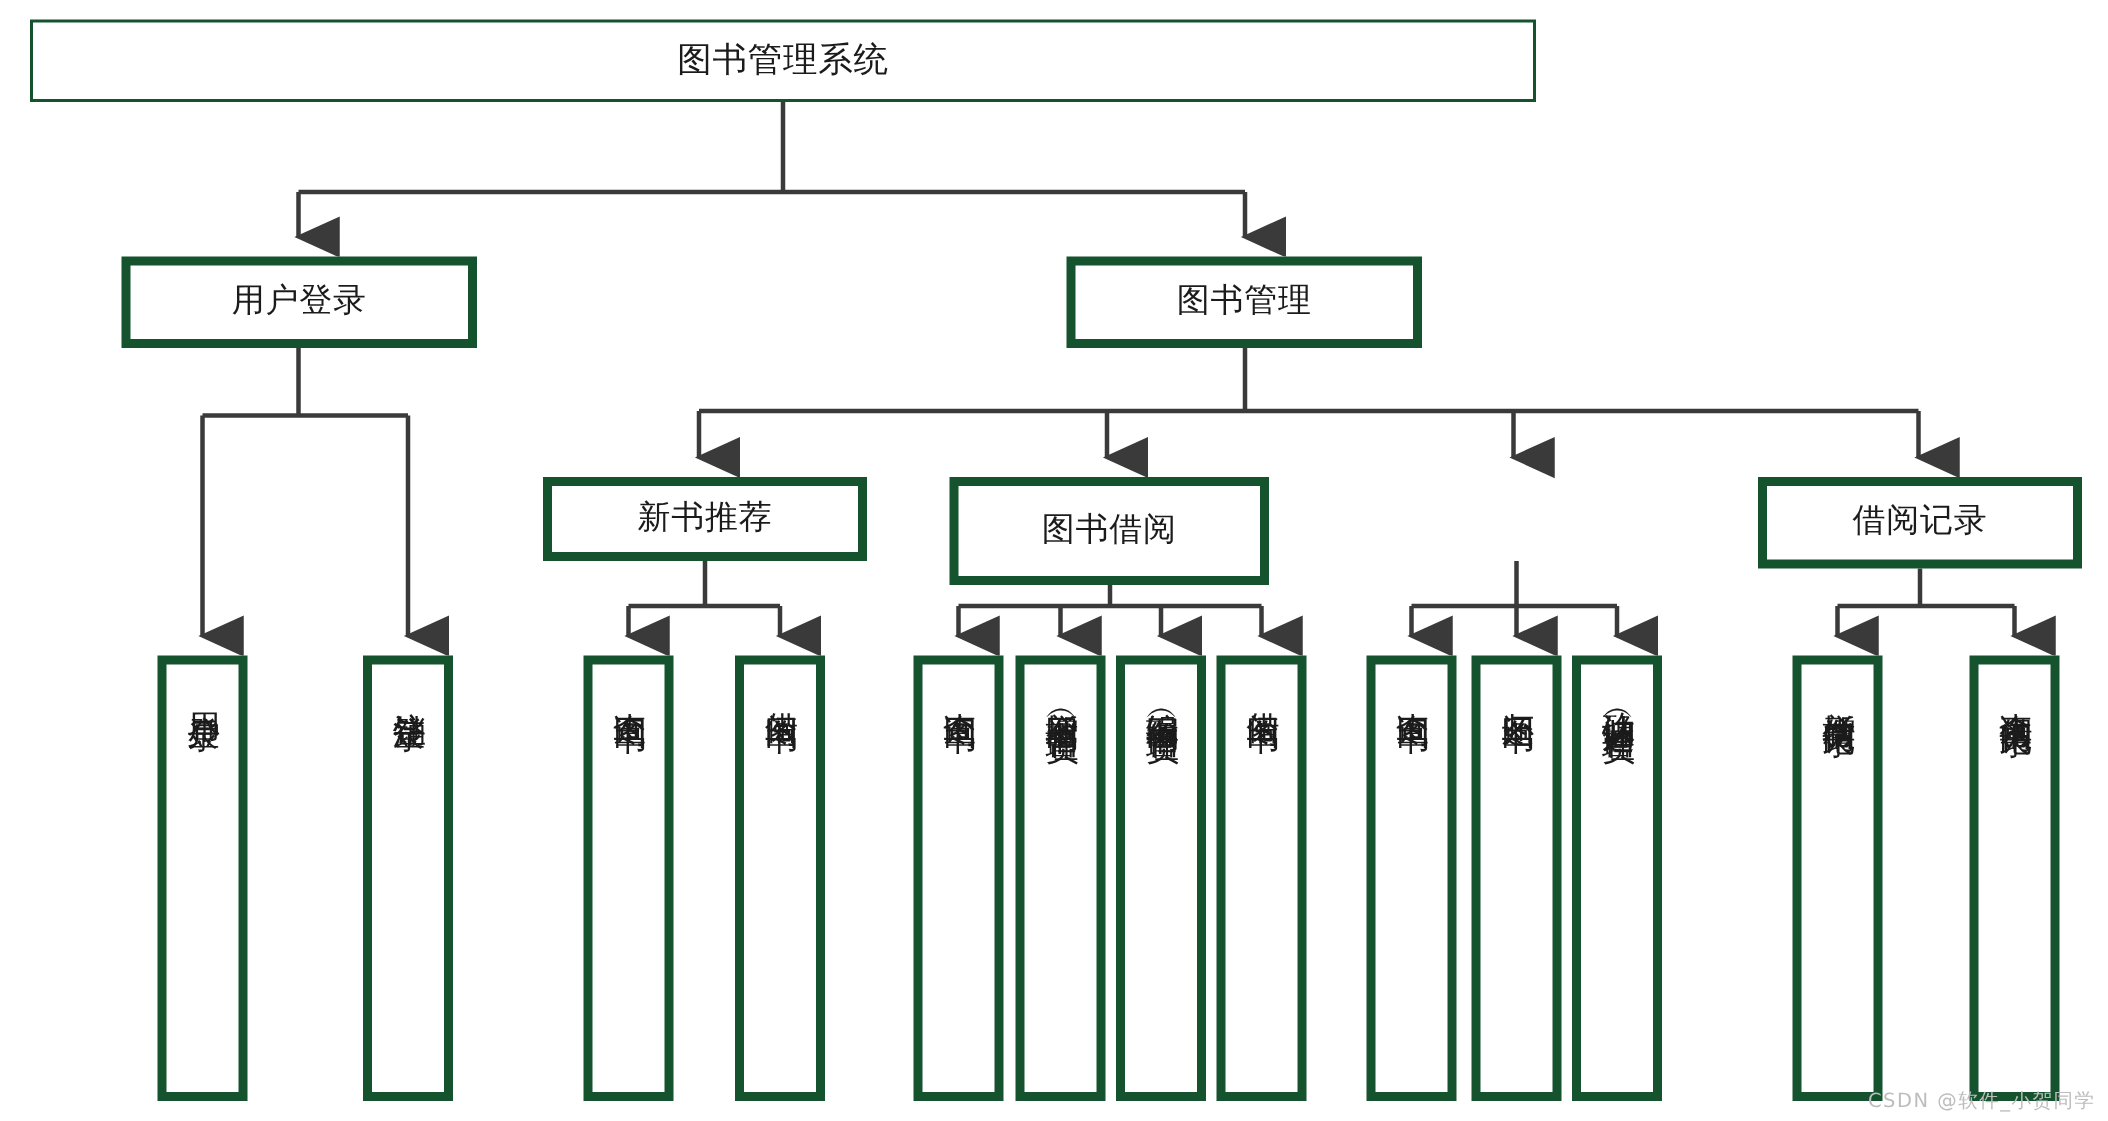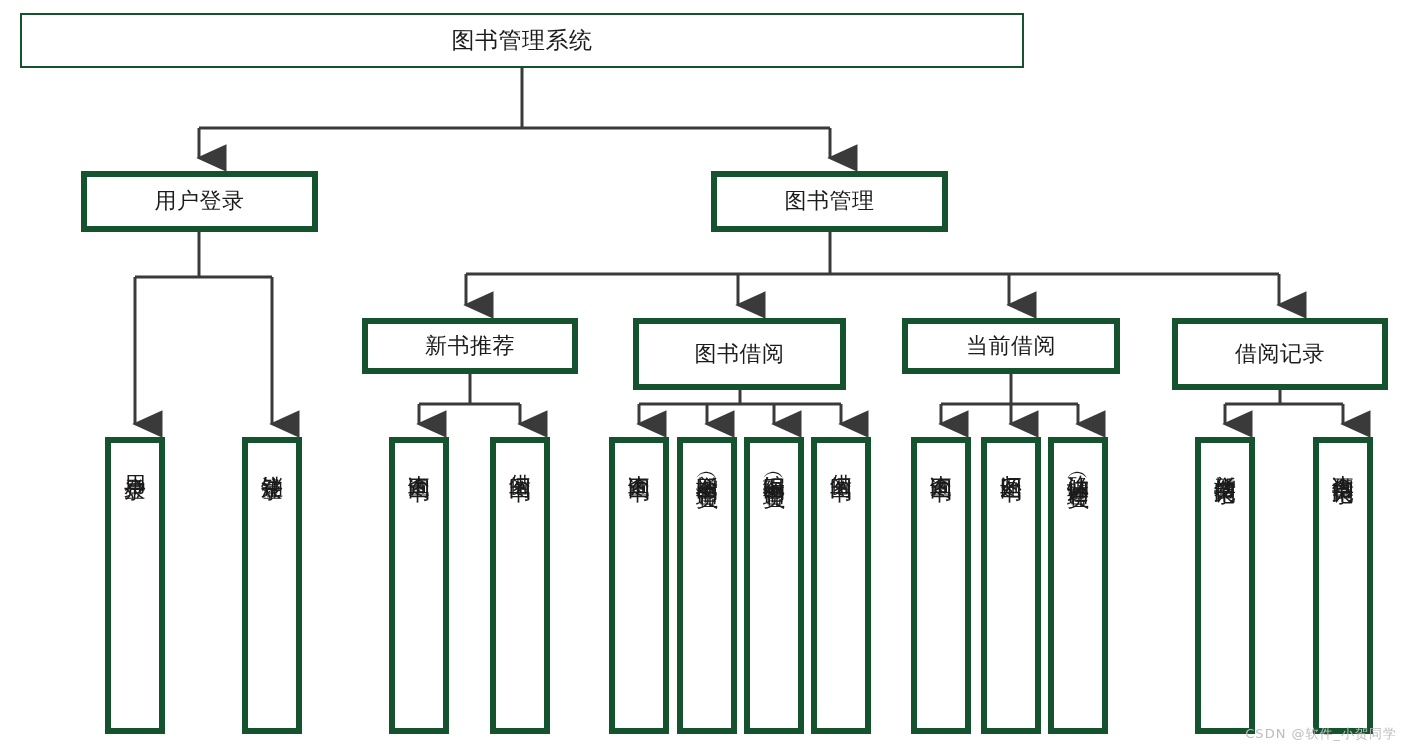--- a/index.html
+++ b/index.html
@@ -140,24 +140,21 @@
   <div class="node branch" style="left:711px;top:171px;width:237px;height:61px;">
     <span class="label">图书管理</span>
   </div>
 
   <div class="node branch" style="left:362px;top:318px;width:216px;height:56px;">
     <span class="label">新书推荐</span>
   </div>
   <div class="node branch" style="left:633px;top:318px;width:213px;height:72px;">
     <span class="label">图书借阅</span>
   </div>
-  <div class="node branch" style="left:902px;top:318px;width:218px;height:56px;">
-    <span class="label">当前借阅</span>
-  </div>
-  <div class="node branch" style="left:1172px;top:318px;width:216px;height:72px;">
+  <div class="node branch" style="left:1172px;top:318px;width:216px;height:61px;">
     <span class="label">借阅记录</span>
   </div>
 
   <div class="node leaf" style="left:105px;top:437px;width:60px;height:297px;">
     <span class="label">用户登录</span>
   </div>
   <div class="node leaf" style="left:242px;top:437px;width:60px;height:297px;">
     <span class="label">注销登录</span>
   </div>
 

